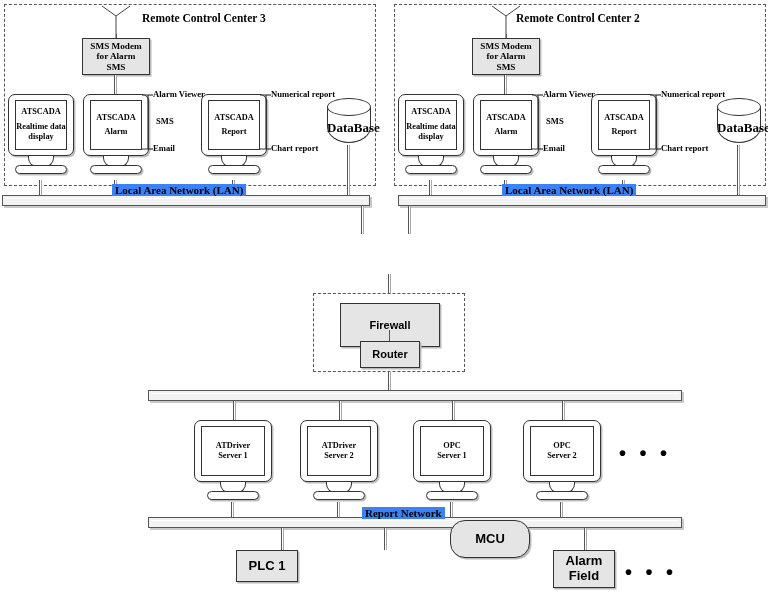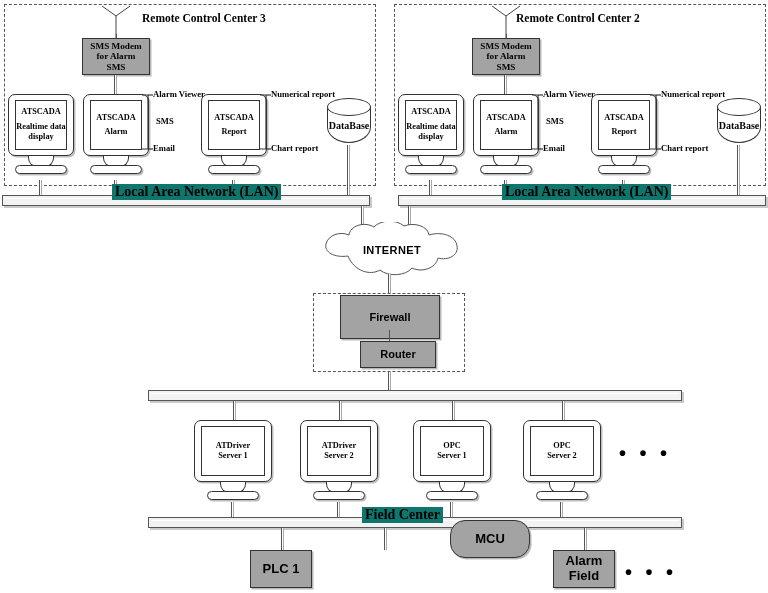--- a/index.html
+++ b/index.html
@@ -8,21 +8,21 @@
   #stage{position:relative;width:768px;height:593px;}
 
   
   .dashbox{position:absolute;border:1px dashed #555;box-sizing:border-box;}
 
   
   .rcc-title{position:absolute;font-family:"Liberation Serif",serif;
        font-weight:bold;font-size:11.5px;white-space:nowrap;}
 
   
-  .rect{position:absolute;box-sizing:border-box;background:#a3a3a3;
+  .rect{position:absolute;box-sizing:border-box;background:#e5e5e5;
         border:1px solid #333;box-shadow:1.5px 1.5px 0 0 #b9b9b9;
         display:flex;align-items:center;justify-content:center;
         text-align:center;line-height:1.12;}
   .rect.serif{font-family:"Liberation Serif",serif;font-weight:bold;font-size:9.2px;}
   .rect.sans{font-family:"Liberation Sans",sans-serif;font-weight:bold;font-size:11px;}
   .rect.dev{font-family:"Liberation Sans",sans-serif;font-weight:bold;font-size:13px;}
 
   
   .pc{position:absolute;}
   .pc .bezel{position:absolute;left:0;top:0;right:0;height:62px;
@@ -47,40 +47,40 @@
          border-left:1px solid #555;border-right:1px solid #aaa;box-sizing:border-box;}
   .vthin{position:absolute;width:1px;background:#555;}
 
   
   .bus{position:absolute;height:11px;background:#f2f2f2;
        border:1px solid #555;box-sizing:border-box;
        box-shadow:2px 2px 0 0 #c9c9c9;}
   .bus::after{content:"";position:absolute;left:2px;right:2px;top:2px;height:1px;
        background:#ffffff;}
   .bus-label{position:absolute;font-family:"Liberation Serif",serif;
-       font-weight:bold;font-size:14px;background:#0f766e;padding:0 3px;white-space:nowrap;}
+       font-weight:bold;font-size:11px;background:#3b82f6;padding:0 3px;white-space:nowrap;}
 
   
   .antenna{position:absolute;}
 
   
   .bracket{position:absolute;}
   .br-label{position:absolute;font-family:"Liberation Serif",serif;
        font-weight:bold;font-size:8.6px;white-space:nowrap;}
 
   
   .db{position:absolute;}
   .db .body{position:absolute;left:0;top:9px;width:100%;height:36px;
        border-left:1px solid #333;border-right:1px solid #333;border-bottom:1px solid #333;
        border-bottom-left-radius:50% 16px;border-bottom-right-radius:50% 16px;
        background:#fff;box-sizing:border-box;}
   .db .top{position:absolute;left:0;top:0;width:100%;height:18px;
        border:1px solid #333;border-radius:50%;background:#fff;box-sizing:border-box;}
   .db .lbl{position:absolute;left:0;top:22px;width:100%;text-align:center;
-       font-family:"Liberation Serif",serif;font-weight:bold;font-size:10px;}
+       font-family:"Liberation Serif",serif;font-weight:bold;font-size:13px;}
 
   
   .cloud{position:absolute;}
   .cloud .txt{position:absolute;left:0;top:0;width:100%;height:100%;
        display:flex;align-items:center;justify-content:center;
        font-family:"Liberation Sans",sans-serif;font-weight:bold;font-size:11px;
        letter-spacing:0.4px;}
 
   
   .dots{position:absolute;font-family:"Liberation Sans",sans-serif;
@@ -259,44 +259,28 @@
     <div class="lbl">DataBase</div>
   </div>
   <div class="vline" style="left:737px;top:145px;height:51px;"></div>
 
   <div class="bus" style="left:398px;top:195px;width:368px;"></div>
   <div class="bus-label" style="left:502px;top:184px;">Local Area Network (LAN)</div>
 
   <div class="vline" style="left:361px;top:206px;height:28px;"></div>
   <div class="vline" style="left:408px;top:206px;height:28px;"></div>
 
-  <div class="cloud" style="left:316px;top:222px;width:152px;height:56px;">
-    <svg width="152" height="56" viewBox="0 0 152 56">
-      <path d="M32 34
-               C18 36 8 30 10 22
-               C12 13 24 9 33 13
-               C34 4 48 -1 58 5
-               C64 -2 80 -3 88 4
-               C98 0 112 4 113 13
-               C126 9 140 14 141 24
-               C143 33 132 39 122 36
-               C120 46 106 51 96 46
-               C90 54 72 55 64 48
-               C54 54 38 49 32 34 Z" fill="#ffffff" stroke="#555" stroke-width="1"></path>
-    </svg>
-    <div class="txt">INTERNET</div>
-  </div>
 
   <div class="vline" style="left:388px;top:274px;height:20px;"></div>
 
   <div class="dashbox" style="left:313px;top:293px;width:152px;height:79px;"></div>
 
-  <div class="rect sans" style="left:340px;top:295px;width:100px;height:44px;">Firewall</div>
+  <div class="rect sans" style="left:340px;top:303px;width:100px;height:44px;">Firewall</div>
   <div class="vthin" style="left:389px;top:330px;height:11px;"></div>
-  <div class="rect sans" style="left:360px;top:341px;width:76px;height:27px;">Router</div>
+  <div class="rect sans" style="left:360px;top:341px;width:60px;height:27px;">Router</div>
 
   <div class="vline" style="left:388px;top:372px;height:19px;"></div>
 
   <div class="bus" style="left:148px;top:390px;width:534px;"></div>
 
   <div class="vline" style="left:233px;top:401px;height:21px;"></div>
   <div class="vline" style="left:339px;top:401px;height:21px;"></div>
   <div class="vline" style="left:452px;top:401px;height:21px;"></div>
   <div class="vline" style="left:562px;top:401px;height:21px;"></div>
 
@@ -340,28 +324,28 @@
       <div>Server 2</div>
     </div>
     <div class="neck"></div>
     <div class="base"></div>
   </div>
   <div class="vline" style="left:560px;top:502px;height:16px;"></div>
 
   <div class="dots" style="left:619px;top:443px;">• • •</div>
 
   <div class="bus" style="left:148px;top:517px;width:534px;"></div>
-  <div class="bus-label" style="left:362px;top:507px;">Field Center</div>
+  <div class="bus-label" style="left:362px;top:507px;">Report Network</div>
 
   <div class="vline" style="left:281px;top:528px;height:22px;"></div>
   <div class="vline" style="left:384px;top:528px;height:22px;"></div>
   <div class="vline" style="left:481px;top:528px;height:22px;"></div>
   <div class="vline" style="left:584px;top:528px;height:22px;"></div>
 
-  <div class="rect dev" style="left:250px;top:550px;width:62px;height:38px;">PLC 1</div>
+  <div class="rect dev" style="left:236px;top:550px;width:62px;height:32px;">PLC 1</div>
 
 
   <div class="rect dev" style="left:450px;top:520px;width:80px;height:38px;border-radius:15px;">MCU</div>
 
   <div class="rect dev" style="left:553px;top:550px;width:62px;height:38px;">
     <div>
       <div>Alarm</div>
       <div>Field</div>
     </div>
   </div>

